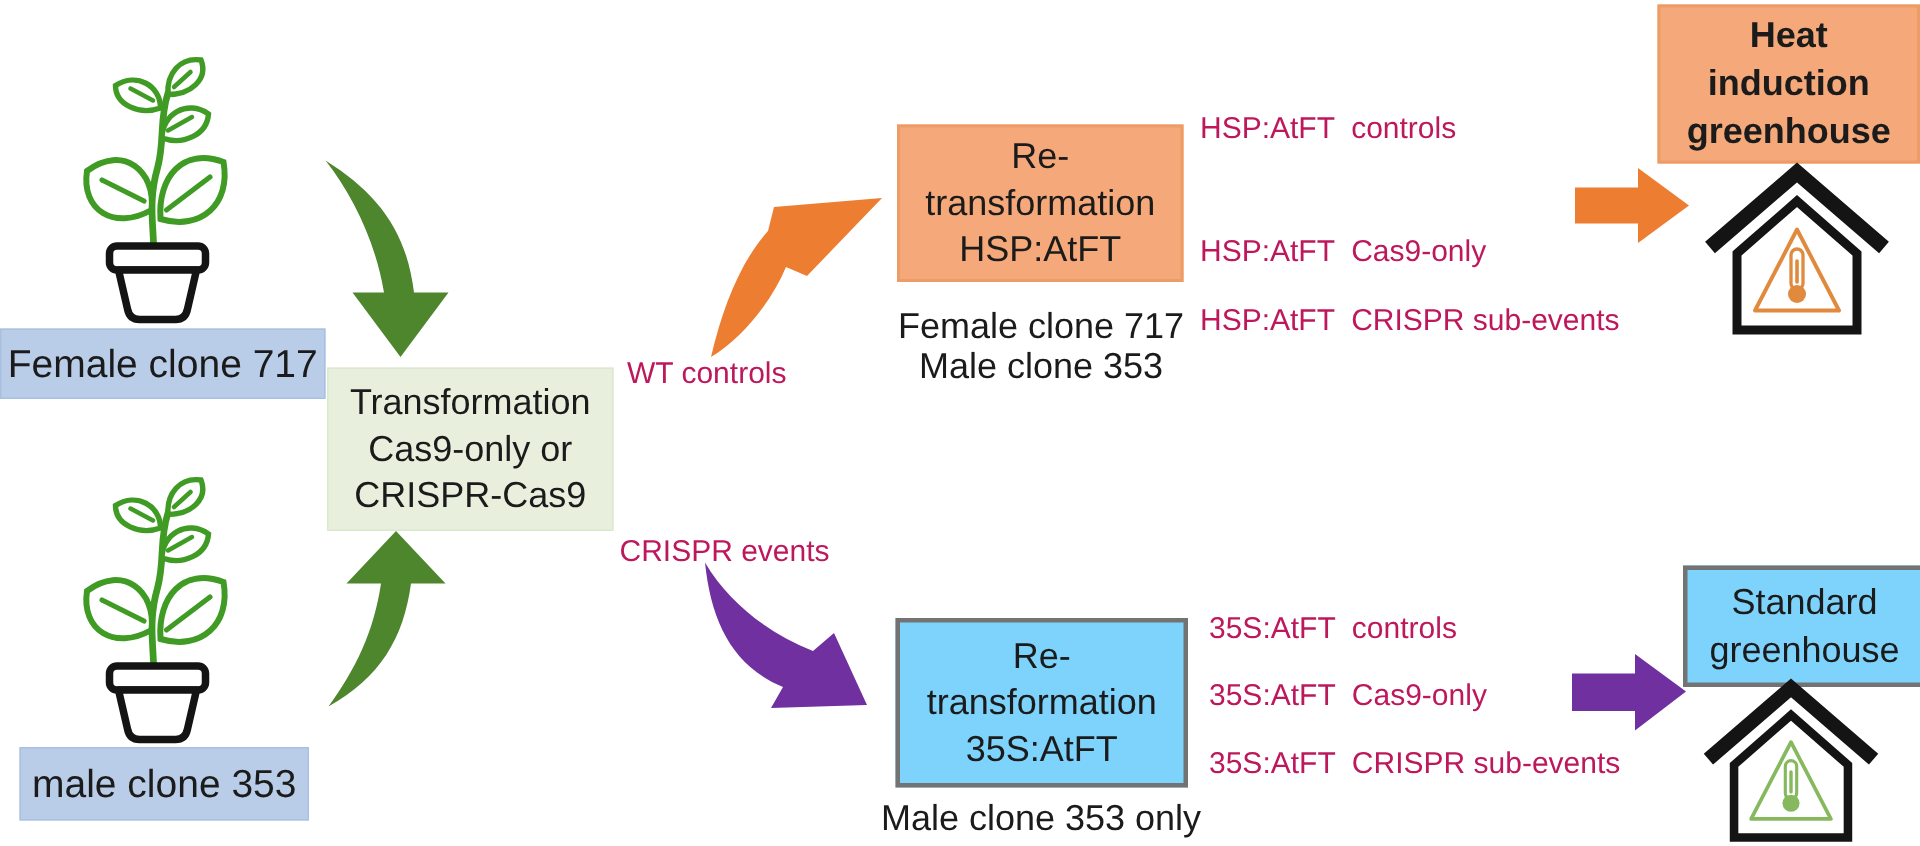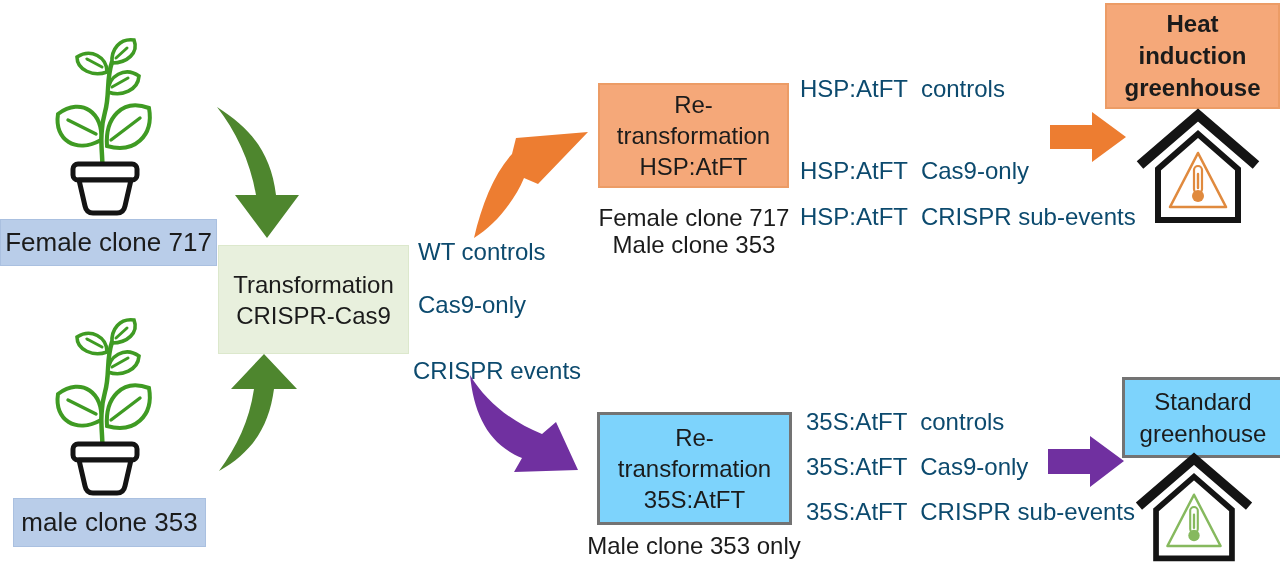--- a/index.html
+++ b/index.html
@@ -13,21 +13,21 @@
     display:flex;align-items:center;justify-content:center;
     font-size:26px;color:#1b1b1b;
   }
   .proc-box{
     display:flex;flex-direction:column;align-items:center;justify-content:center;
     text-align:center;font-size:24px;line-height:31px;
   }
   .box-green{background:#e8f0dd;border:1px solid #dce8cc;}
   .box-orange{background:#f5a879;border:2px solid #ec9c66;}
   .box-purple{background:#7dd3fc;border:3px solid #737373;}
-  .out-line{font-size:24px;white-space:pre;color:#0c4a6e;}
+  .out-line{font-size:20px;white-space:pre;color:#be185d;}
   .clones-note{font-size:24px;line-height:27px;text-align:center;color:#1b1b1b;}
   svg{display:block;}
 </style>
 </head>
 <body>
 
 <div class="canvas">
 
   <svg class="abs" style="left:48px;top:36px;" width="112" height="180" viewBox="0 0 112 180">
     <path d="M 54,150 C 57,122 49,104 57,76 C 62,58 58,44 64,26" fill="none" stroke="#3f9b23" stroke-width="4.5" stroke-linecap="round"></path>
@@ -72,25 +72,25 @@
   <svg class="abs" style="left:207px;top:104px;" width="105" height="136" viewBox="0 0 105 136">
     <path d="M 10,3 C 45,25 64,50 69,91 L 92,91 L 60,134 L 28,91 L 49,91 C 43,56 28,26 10,3 Z" fill="#4e862e"></path>
   </svg>
 
   <svg class="abs" style="left:207px;top:352px;" width="105" height="122" viewBox="0 0 105 122">
     <path d="M 12,119 C 46,100 62,74 67,37 L 90,37 L 57,2 L 24,37 L 47,37 C 42,70 30,94 12,119 Z" fill="#4e862e"></path>
   </svg>
 
   <div class="abs proc-box box-green" style="left:218px;top:245px;width:189px;height:107px;">
     <div>Transformation</div>
+    <div>Cas9-only or</div>
     <div>CRISPR-Cas9</div>
   </div>
 
   <div class="abs out-line" style="left:418px;top:238px;">WT controls</div>
-  <div class="abs out-line" style="left:418px;top:291px;">Cas9-only</div>
   <div class="abs out-line" style="left:413px;top:341px;margin-top:16px;">CRISPR events</div>
 
   <svg class="abs" style="left:466px;top:116px;" width="130" height="125" viewBox="0 0 130 125">
     <path d="M 8,122 C 28,110 48,86 58,62 L 72,68 L 122,16 L 50,22 L 46,38 C 28,58 16,88 8,122 Z" fill="#ed7d31"></path>
   </svg>
 
   <svg class="abs" style="left:462px;top:372px;" width="125" height="105" viewBox="0 0 125 105">
     <path d="M 8,3 C 12,42 26,72 60,86 L 52,100 L 116,98 L 94,50 L 80,62 C 50,50 24,30 8,3 Z" fill="#7030a0"></path>
   </svg>
 

